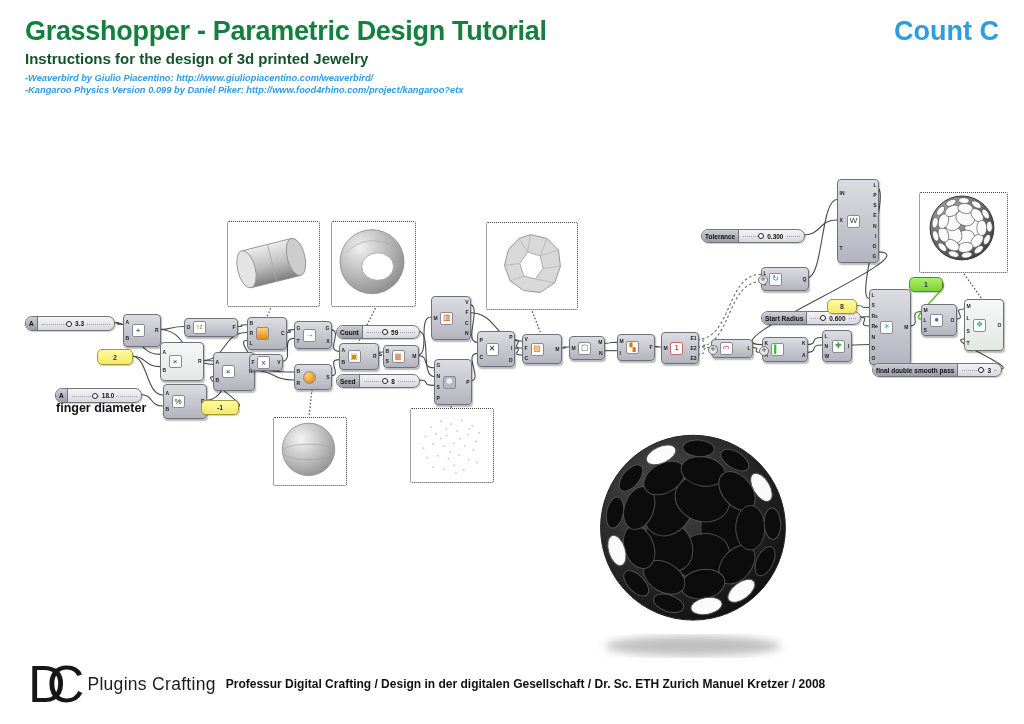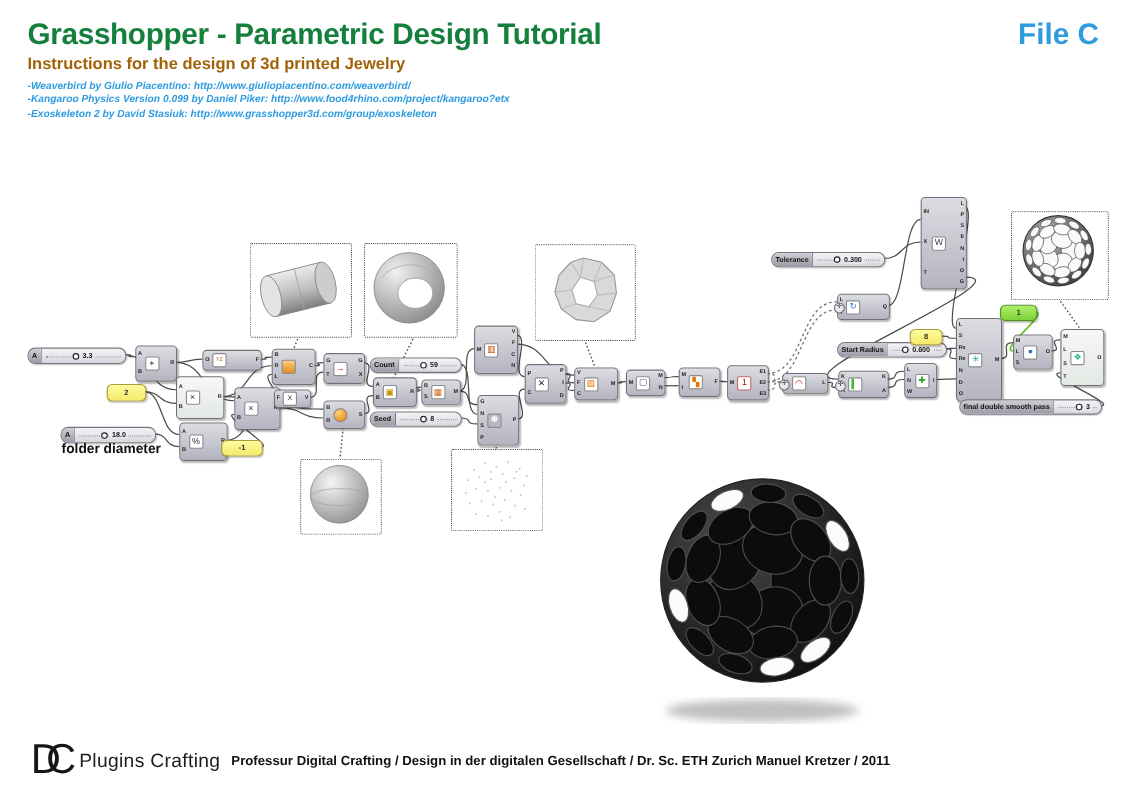--- a/index.html
+++ b/index.html
@@ -48,36 +48,35 @@
          font-size:7px;font-weight:bold;color:#333;border-radius:5px;border:1px solid;
          box-shadow:1px 1px 1px rgba(0,0,0,.2);}
   .panel.yellow{background:linear-gradient(#fffca0,#f3e96a);border-color:#a89a35;}
   .panel.green{background:linear-gradient(#aef06a,#7ed136);border-color:#4f8f1f;}
   .preview{position:absolute;z-index:2;border:1.6px dotted #444;background:#fff;border-radius:2px;}
   .preview svg{display:block;}
   #render{position:absolute;z-index:2;}
   .annotation{position:absolute;z-index:3;font-size:12.5px;font-weight:bold;color:#111;}
   
   #footer{position:absolute;left:0;bottom:14px;width:1024px;z-index:6;display:flex;align-items:center;}
-  .logo{font-size:38px;color:#161616;letter-spacing:-0.36em;margin-left:28px;line-height:1;
+  .logo{font-size:52px;color:#161616;letter-spacing:-0.36em;margin-left:28px;line-height:1;
         padding-right:.38em;font-family:"Liberation Sans",sans-serif;text-align:center;}
   .logo-text{font-size:17.5px;color:#1c1c1c;margin-left:2px;letter-spacing:.3px;}
   .credit{font-size:12px;font-weight:bold;color:#111;margin-left:10px;}
 </style>
 </head>
 <body>
 
 <div id="header">
   <div class="title accent" style="color: #15803d;">Grasshopper - Parametric Design Tutorial</div>
-  <div class="typec accent" style="color: rgb(47, 156, 224);">File C</div>
-  <div class="subtitle accent" style="color: #a16207;">Instructions for the design of 3d printed Jewelry</div>
+  <div class="typec accent" style="color: rgb(47, 156, 224);">Count C</div>
+  <div class="subtitle accent" style="color: #14532d;">Instructions for the design of 3d printed Jewelry</div>
   <div class="plugins accent" style="color: rgb(47, 156, 224);">
     <div>-Weaverbird by Giulio Piacentino: http://www.giuliopiacentino.com/weaverbird/</div>
     <div>-Kangaroo Physics Version 0.099 by Daniel Piker: http://www.food4rhino.com/project/kangaroo?etx</div>
-    <div>-Exoskeleton 2 by David Stasiuk: http://www.grasshopper3d.com/group/exoskeleton</div>
   </div>
 </div>
 
 <div id="graph">
     <svg id="wires" width="1024" height="724">
       <path d="M113,322.5 C127,322.5 109,324.3333333333333 123,324.3333333333333"></path>
       <path d="M113,322.5 C138.85,322.5 134.15,354.3333333333333 160,354.3333333333333"></path>
       <path d="M131,356 C146.95,356 144.05,366.6666666666667 160,366.6666666666667"></path>
       <path d="M131,356 C148.6,356 145.4,395 163,395"></path>
       <path d="M140,394.5 C154,394.5 149,406 163,406"></path>
@@ -469,21 +468,21 @@
       <div class="chip">final double smooth pass</div>
       <div class="track right">
         <span class="knob"></span>
         <span class="val">3</span>
       </div>
     </div>
     <div class="panel yellow" style="left: 97px; top: 349px; width: 34px; height: 14px;">2</div>
     <div class="panel yellow" style="left: 201px; top: 400px; width: 36px; height: 13px;">-1</div>
     <div class="panel yellow" style="left: 827px; top: 299px; width: 28px; height: 13px;">8</div>
     <div class="panel green" style="left: 909px; top: 277px; width: 32px; height: 13px;">1</div>
-    <div class="annotation" style="left: 56px; top: 401px;">folder diameter</div>
+    <div class="annotation" style="left: 56px; top: 401px;">finger diameter</div>
     <div class="preview" style="left: 227px; top: 221px; width: 91px; height: 84px;">
       <svg width="88" height="81" viewBox="0 0 88 81">
     <defs>
           <linearGradient id="cg" x1="0" y1="0" x2="0" y2="1">
       <stop offset="0%" stop-color="#ececec"></stop>
             <stop offset="55%" stop-color="#bdbdbd"></stop>
             <stop offset="100%" stop-color="#7e7e7e"></stop>
           </linearGradient>
         </defs>
     <g transform="rotate(-14 44 40.5)" stroke="#8a8a8a" stroke-width="0.8">
@@ -654,14 +653,14 @@
         <ellipse cx="178.4" cy="72.3" rx="8.3" ry="15.7" transform="rotate(329 178.4 72.3)" fill="#fbfbfb" stroke="#4f4f4f" stroke-width="1"></ellipse>
         <ellipse cx="189.4" cy="108.7" rx="8.3" ry="15.7" transform="rotate(357 189.4 108.7)" fill="#0c0c0c" stroke="#4f4f4f" stroke-width="1"></ellipse>
         <ellipse cx="182.1" cy="146.1" rx="8.3" ry="15.7" transform="rotate(385 182.1 146.1)" fill="#0c0c0c" stroke="#4f4f4f" stroke-width="1"></ellipse>
         <ellipse cx="158.4" cy="175.8" rx="8.3" ry="15.7" transform="rotate(413 158.4 175.8)" fill="#fbfbfb" stroke="#4f4f4f" stroke-width="1"></ellipse>
       </svg></div>
   </div>
 
 <div id="footer">
   <span class="logo">DC</span>
   <span class="logo-text">Plugins Crafting</span>
-  <span class="credit">Professur Digital Crafting / Design in der digitalen Gesellschaft / Dr. Sc. ETH Zurich Manuel Kretzer / 2011</span>
+  <span class="credit">Professur Digital Crafting / Design in der digitalen Gesellschaft / Dr. Sc. ETH Zurich Manuel Kretzer / 2008</span>
 </div>
 
 </body></html>

